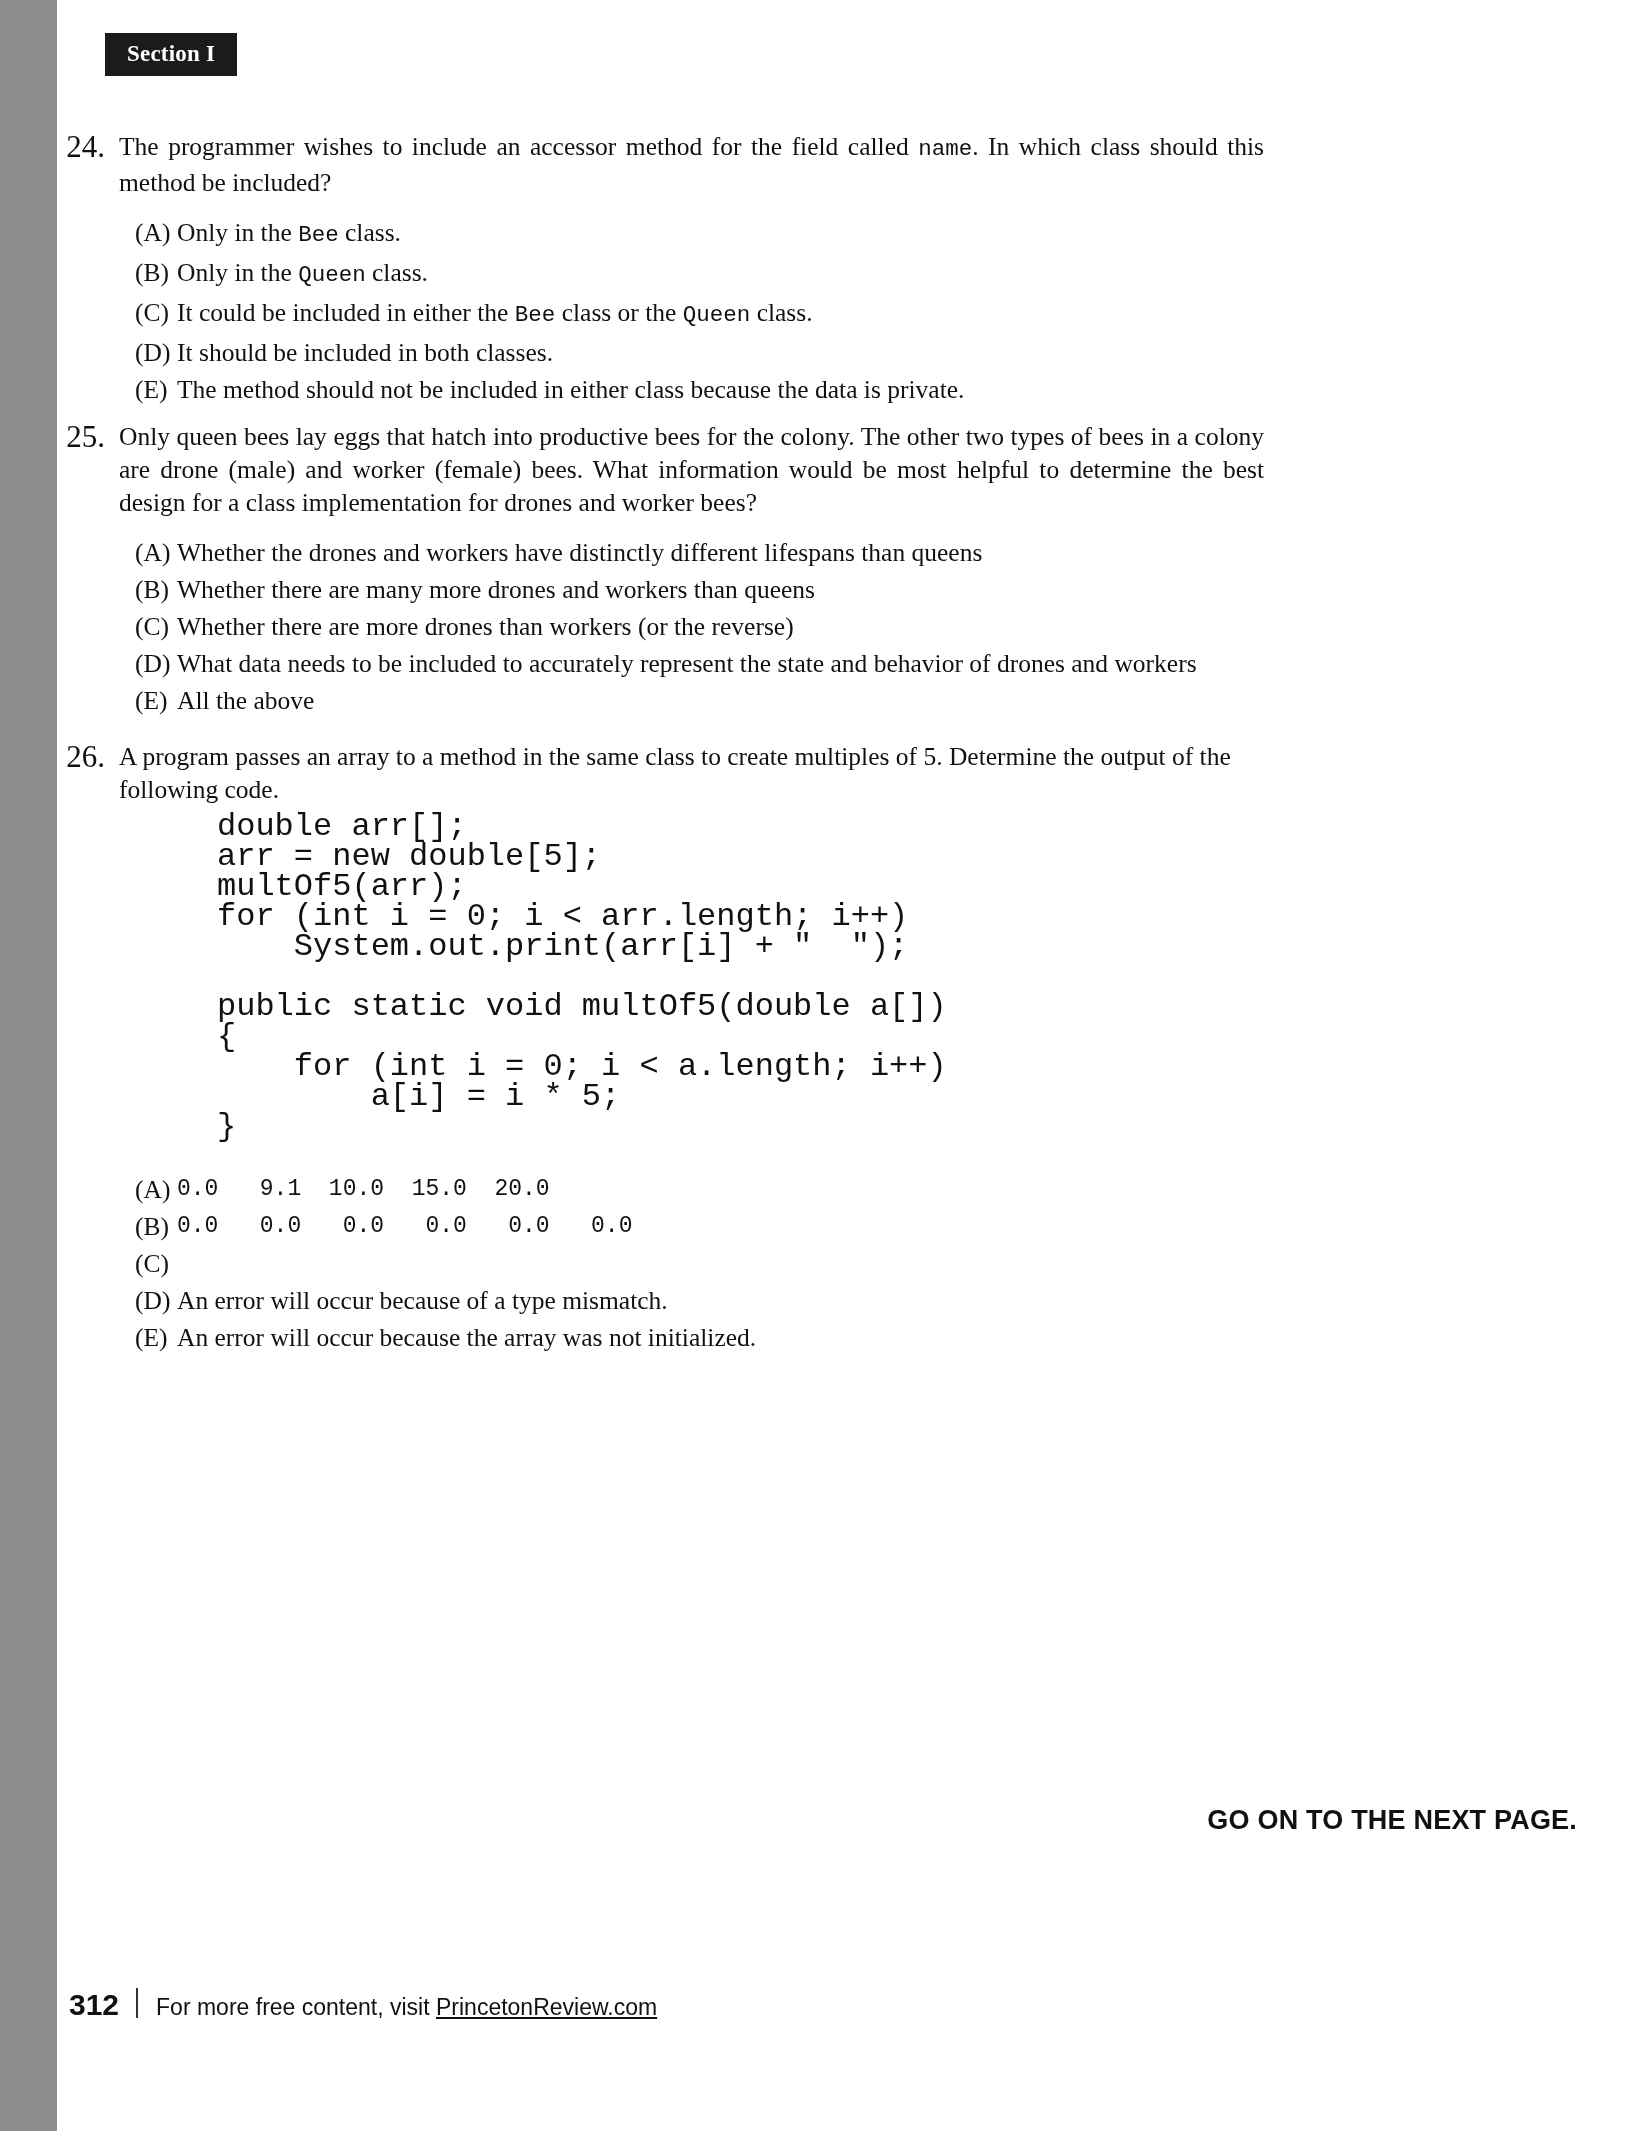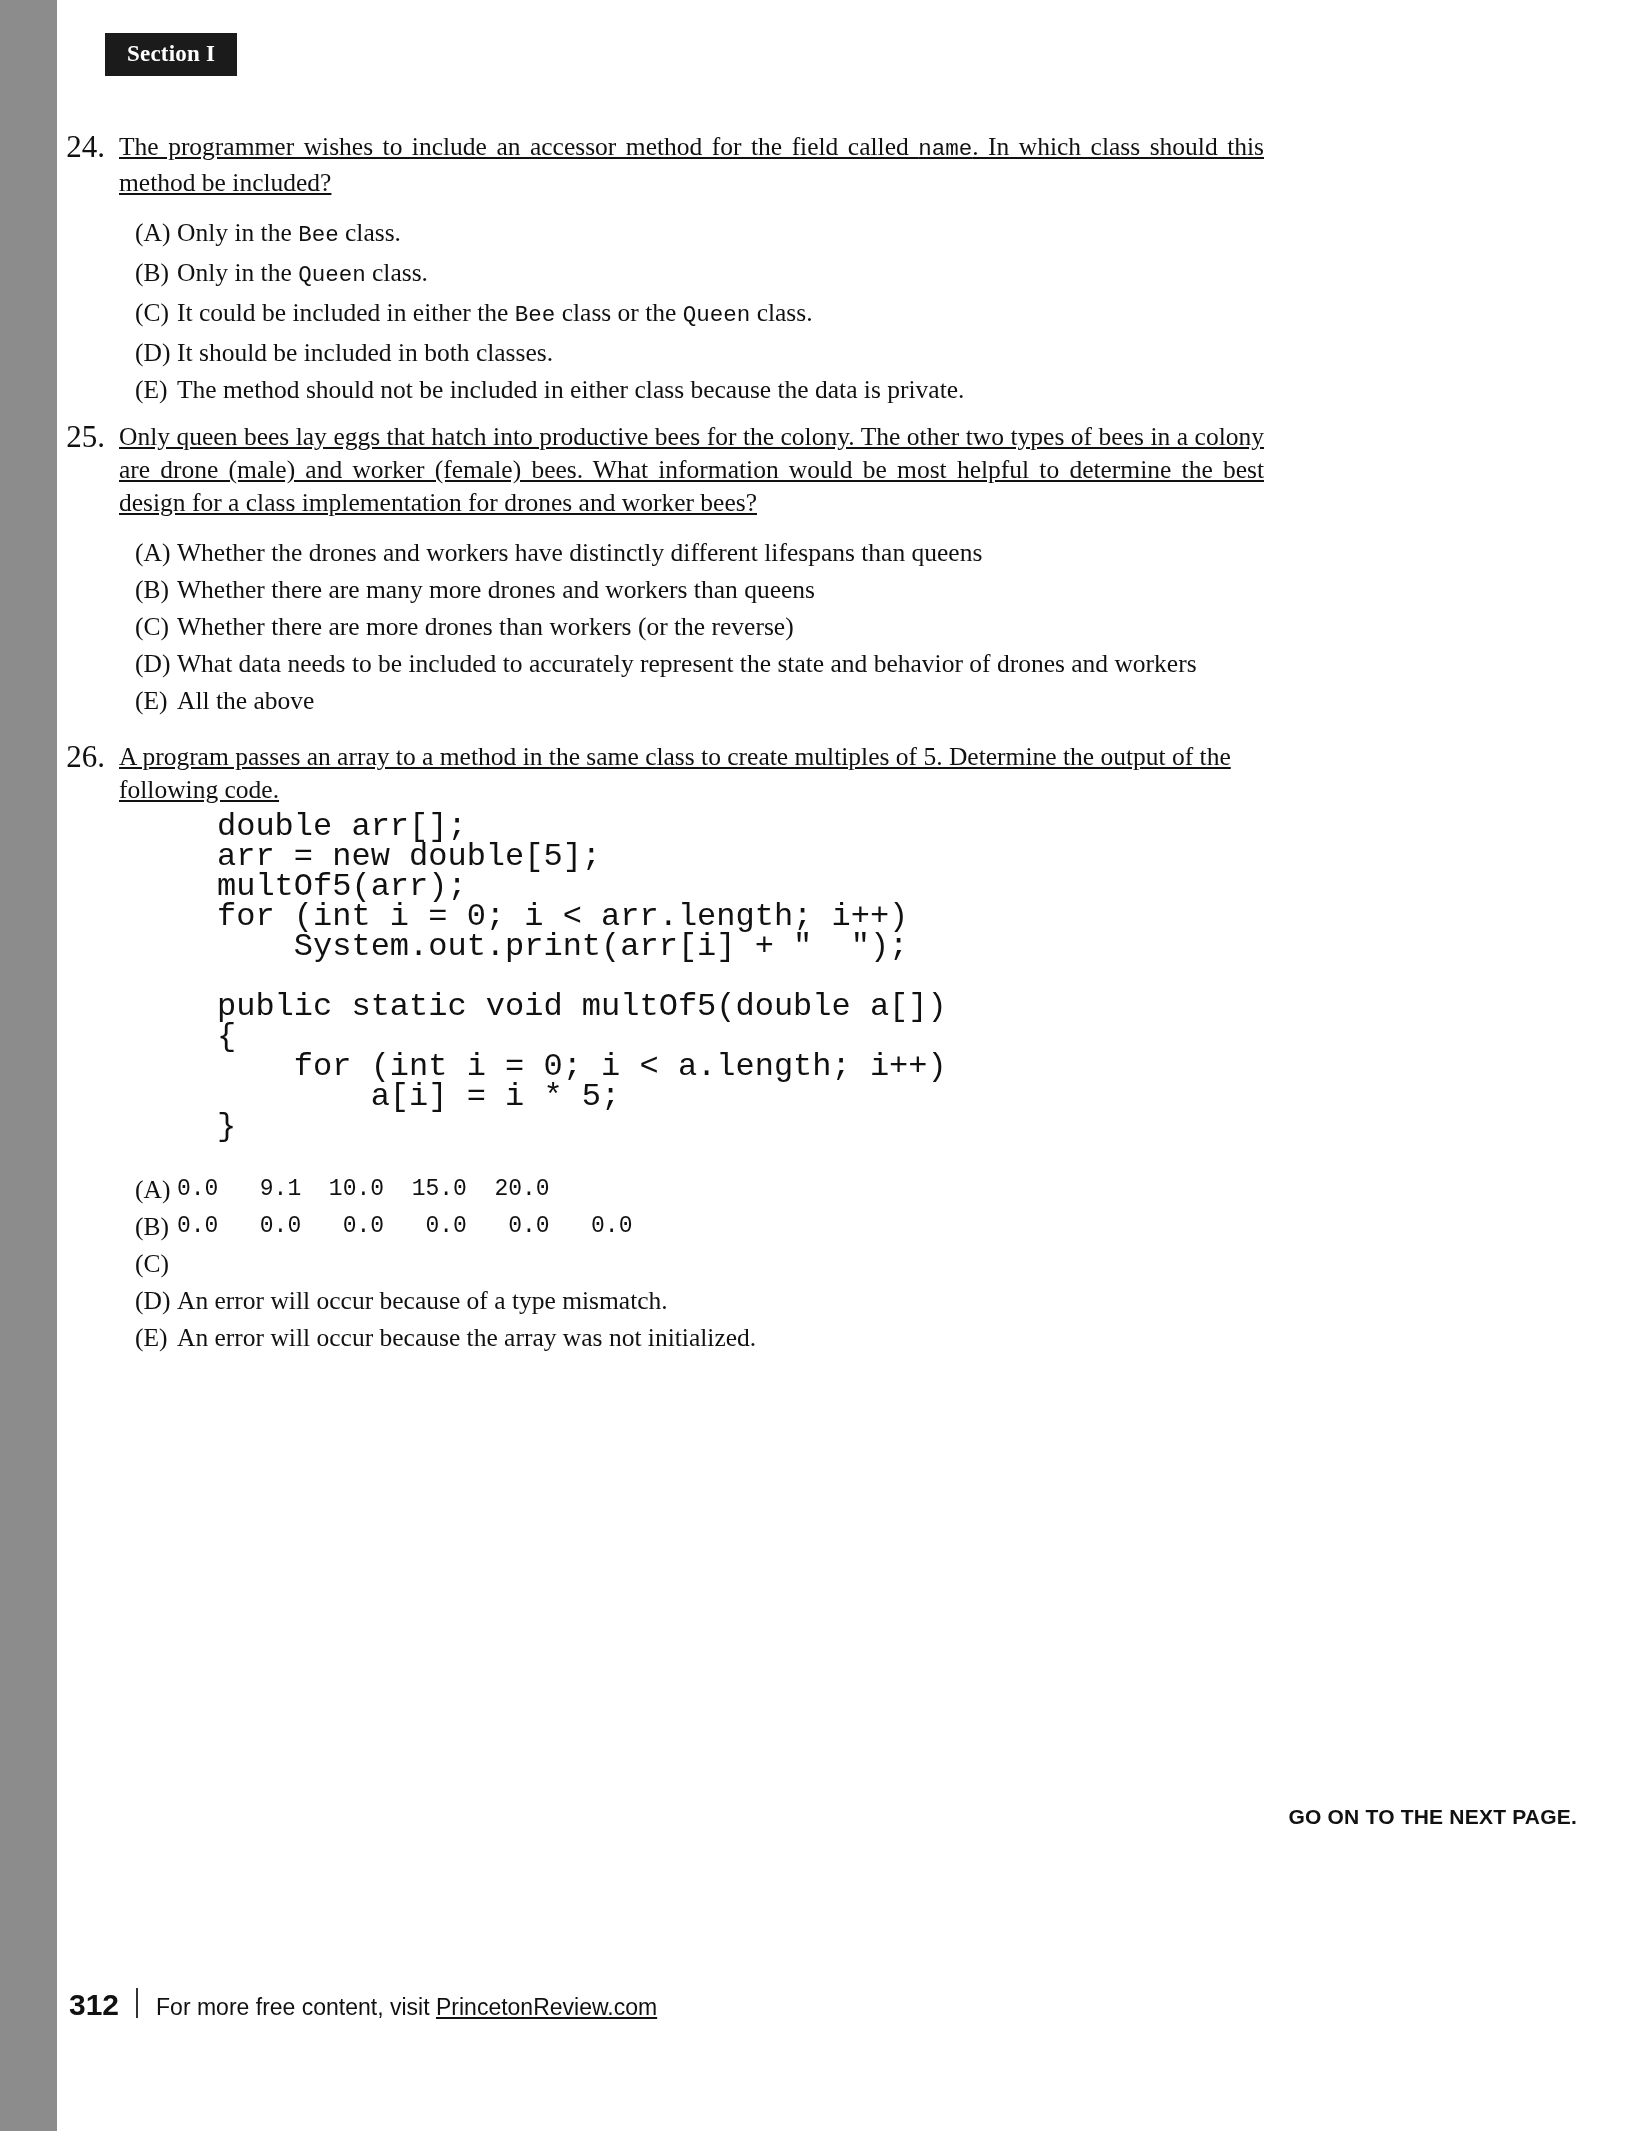--- a/index.html
+++ b/index.html
@@ -68,21 +68,20 @@
     padding-right: 14px;
     box-sizing: border-box;
     font-size: 31px;
     line-height: 33px;
   }
   .q-text {
     font-size: 25.5px;
     line-height: 33px;
     width: 1145px;
     text-align: left;
-    text-decoration: underline;
   }
   .q-text.justify {
     text-align: justify;
     text-justify: inter-word;
   }
 
   
   .choices {
     margin-top: 16px;
   }
@@ -127,21 +126,21 @@
     color: #111111;
   }
 
   
   .goon {
     position: absolute;
     right: 63px;
     top: 1805px;
     font-family: "Liberation Sans", sans-serif;
     font-weight: bold;
-    font-size: 21px;
+    font-size: 27px;
     letter-spacing: 0.2px;
     color: #111111;
   }
 
   
   .footer {
     position: absolute;
     left: 12px;
     top: 1985px;
     display: flex;

